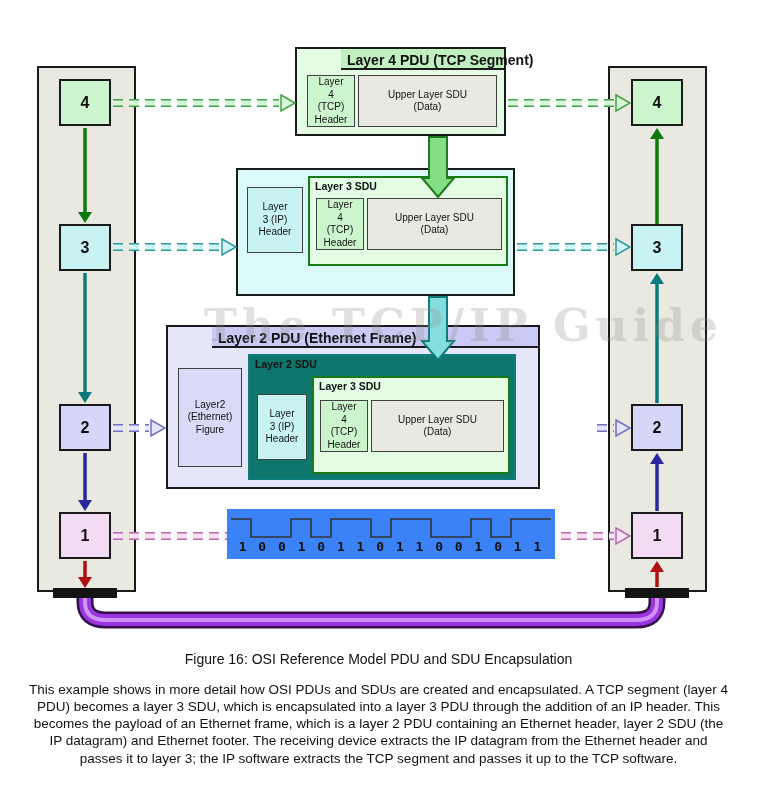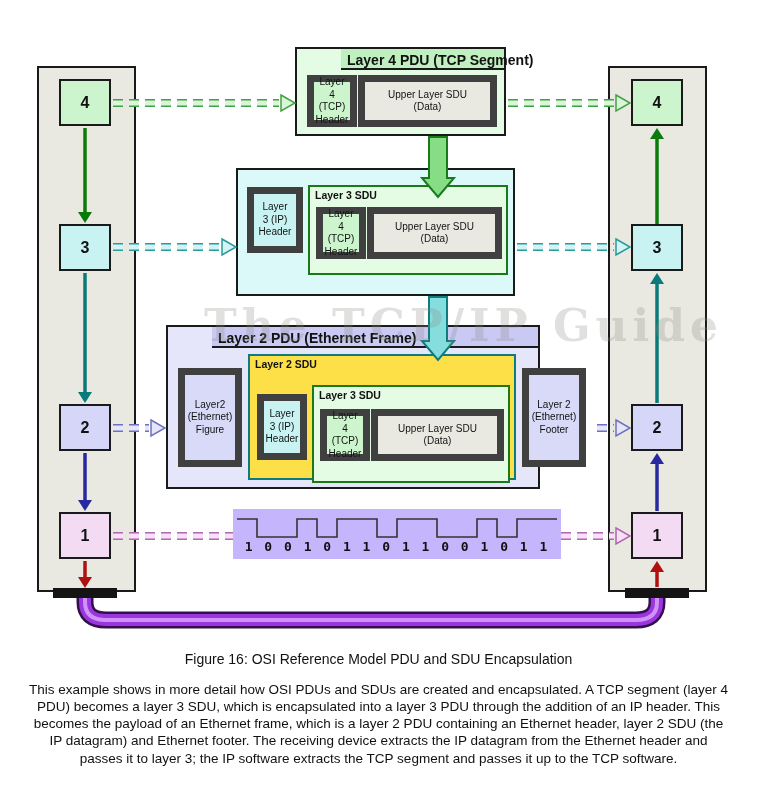--- a/index.html
+++ b/index.html
@@ -9,30 +9,30 @@
          border:2px solid #1a1a1a;box-sizing:border-box;z-index:1;}
   .node{position:absolute;width:52px;height:47px;border:2px solid #1a1a1a;box-sizing:border-box;
         display:flex;align-items:center;justify-content:center;font-weight:bold;font-size:16px;z-index:2;}
   .c4{background:#cdf5cd}.c3{background:#c9f3f3}.c2{background:#d6d6f8}.c1{background:#f3dcf3}
   .pdu{position:absolute;border:2px solid #1a1a1a;box-sizing:border-box;z-index:2;}
   .p4{background:#e4fbe4}.p3{background:#dcf9f9}.p2{background:#e6e6fb}
   .pdu-title{height:21px;border-bottom:2px solid #1a1a1a;box-sizing:border-box;
              font-weight:bold;font-size:14px;padding:4px 6px 0;line-height:1;white-space:nowrap;margin-left:44px;}
   .t4{background:#c0efc0}.t3{background:#b6ecec}.t2{background:#c9c9f4}
   .pdu-body{position:relative;width:100%;}
-  .cell{position:absolute;border:7px solid #404040;box-sizing:border-box;display:flex;
+  .cell{position:absolute;border:1px solid #404040;box-sizing:border-box;display:flex;
         align-items:center;justify-content:center;text-align:center;font-size:10px;
         line-height:1.25;padding:18px;}
   .cg{background:#cdf5cd}.cc{background:#c9f3f3}.cl{background:#d9d9f8}.cgray{background:#e9e9e1}
   .sdu-frame{position:absolute;box-sizing:border-box;}
-  .f-green{background:#e4fbe4;border:2px solid #1a7a1a;margin-top:9px;}
-  .f-cyan{background:#fde047;border:2px solid #0e7c7c;}
+  .f-green{background:#e4fbe4;border:2px solid #1a7a1a;}
+  .f-cyan{background:#0f766e;border:2px solid #0e7c7c;}
   .sdu-label{font-weight:bold;font-size:10.5px;padding:3px 0 0 5px;line-height:1;}
   .arrows{position:absolute;left:0;top:0;z-index:3;pointer-events:none;}
-  .wave{position:absolute;left:233px;top:509px;width:328px;height:50px;background:#c4b5fd;z-index:4;}
+  .wave{position:absolute;left:227px;top:509px;width:328px;height:50px;background:#3b82f6;z-index:4;}
   .bits{position:absolute;top:30px;left:0;width:100%;text-align:center;
         font-family:"DejaVu Sans Mono",monospace;font-size:13px;font-weight:bold;
         letter-spacing:2px;white-space:nowrap;}
   .watermark{position:absolute;left:40px;top:300px;width:677px;text-align:right;
              font-family:"DejaVu Serif",serif;font-size:44px;font-weight:bold;color:#8a8a82;
              opacity:.26;letter-spacing:5px;z-index:6;pointer-events:none;white-space:nowrap;padding-left:6px;}
   .caption{position:absolute;top:651px;left:0;width:100%;text-align:center;
            font-weight:normal;font-size:14px;z-index:2;}
   .desc{position:absolute;top:681px;left:28px;width:701px;text-align:center;
         font-size:13.5px;line-height:1.27;color:#111;z-index:2;}
@@ -79,21 +79,20 @@
       <div class="cell cl" style="left:10px;top:20px;width:64px;height:99px">Layer2 (Ethernet) Figure</div>
       <div class="sdu-frame f-cyan" style="left:80px;top:6px;width:268px;height:126px">
         <div class="sdu-label">Layer 2 SDU</div>
         <div class="cell cc" style="left:7px;top:38px;width:50px;height:66px">Layer 3 (IP) Header</div>
         <div class="sdu-frame f-green" style="left:62px;top:20px;width:198px;height:98px">
           <div class="sdu-label">Layer 3 SDU</div>
           <div class="cell cg" style="left:6px;top:22px;width:48px;height:52px">Layer 4 (TCP) Header</div>
           <div class="cell cgray" style="left:57px;top:22px;width:133px;height:52px">Upper Layer SDU (Data)</div>
         </div>
       </div>
-      <div class="cell cl" style="left:354px;top:20px;width:64px;height:99px">Layer 2 (Ethernet) Footer</div>
     </div>
   </div>
 
   <svg class="arrows" width="757" height="800" viewBox="0 0 757 800">
 
     <g>
       <line x1="113" y1="103" x2="279" y2="103" stroke="#44a044" stroke-width="8" stroke-dasharray="10 6"></line>
       <line x1="113" y1="103" x2="279" y2="103" stroke="#d8f6d8" stroke-width="5" stroke-dasharray="10 6"></line>
       <polygon points="281,95 295,103 281,111" fill="#d8f6d8" stroke="#44a044" stroke-width="1.5"></polygon>
     </g>

